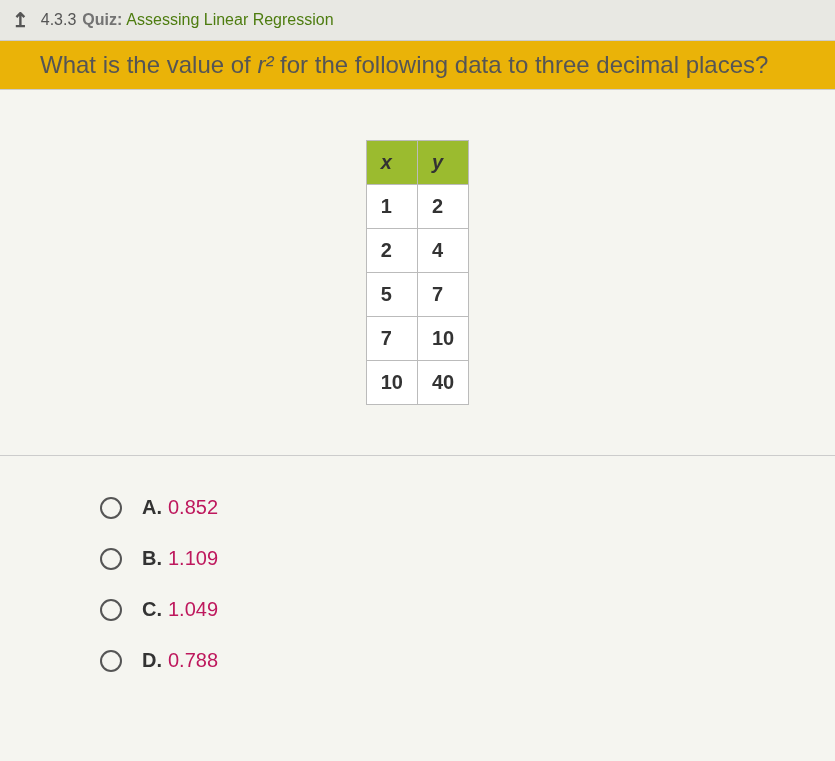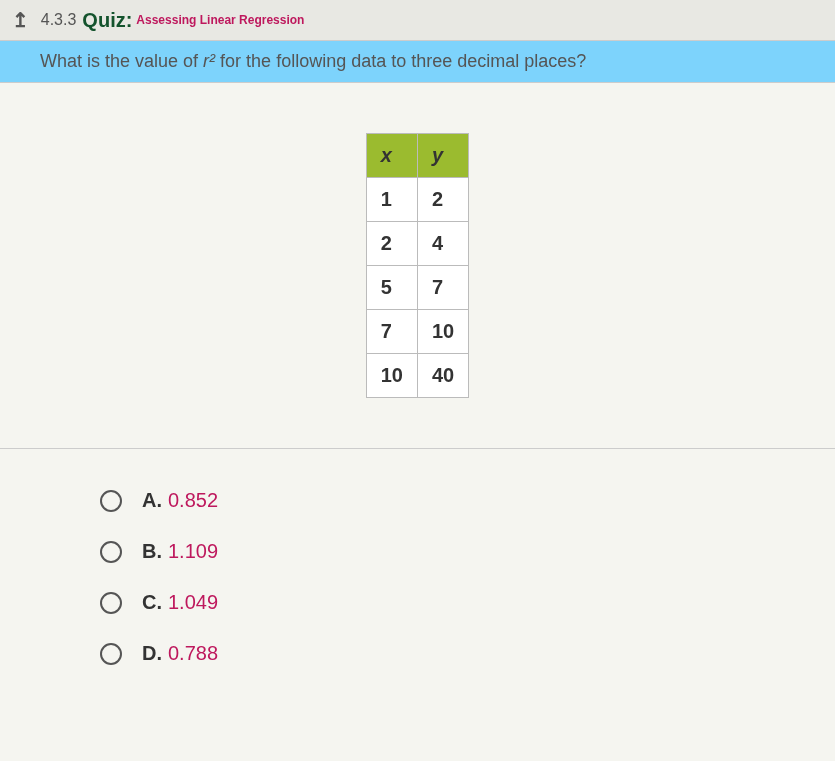--- a/index.html
+++ b/index.html
@@ -24,35 +24,34 @@
       font-weight: bold;
     }
     .quiz-number {
       font-weight: normal;
       color: #555;
       margin-right: 6px;
       font-size: 16px;
     }
     .quiz-label {
       font-weight: bold;
-      color: #14532d;
+      color: #737373;
       margin-right: 4px;
-      font-size: 20px;
+      font-size: 16px;
     }
     .quiz-title {
-      color: #be185d;
-      font-size: 12px;
-      font-weight: bold;
+      color: #4d7c0f;
+      font-size: 16px;
     }
     .question-bar {
       padding: 10px 40px;
       border-bottom: 1px solid #ccc;
-      background: #7dd3fc;
+      background: #eab308;
       color: #555;
-      font-size: 18px;
+      font-size: 24px;
     }
     .question-bar .r2 {
       font-style: italic;
     }
     .content {
       padding: 30px 40px;
     }
     .table-wrap {
       display: flex;
       justify-content: center;

